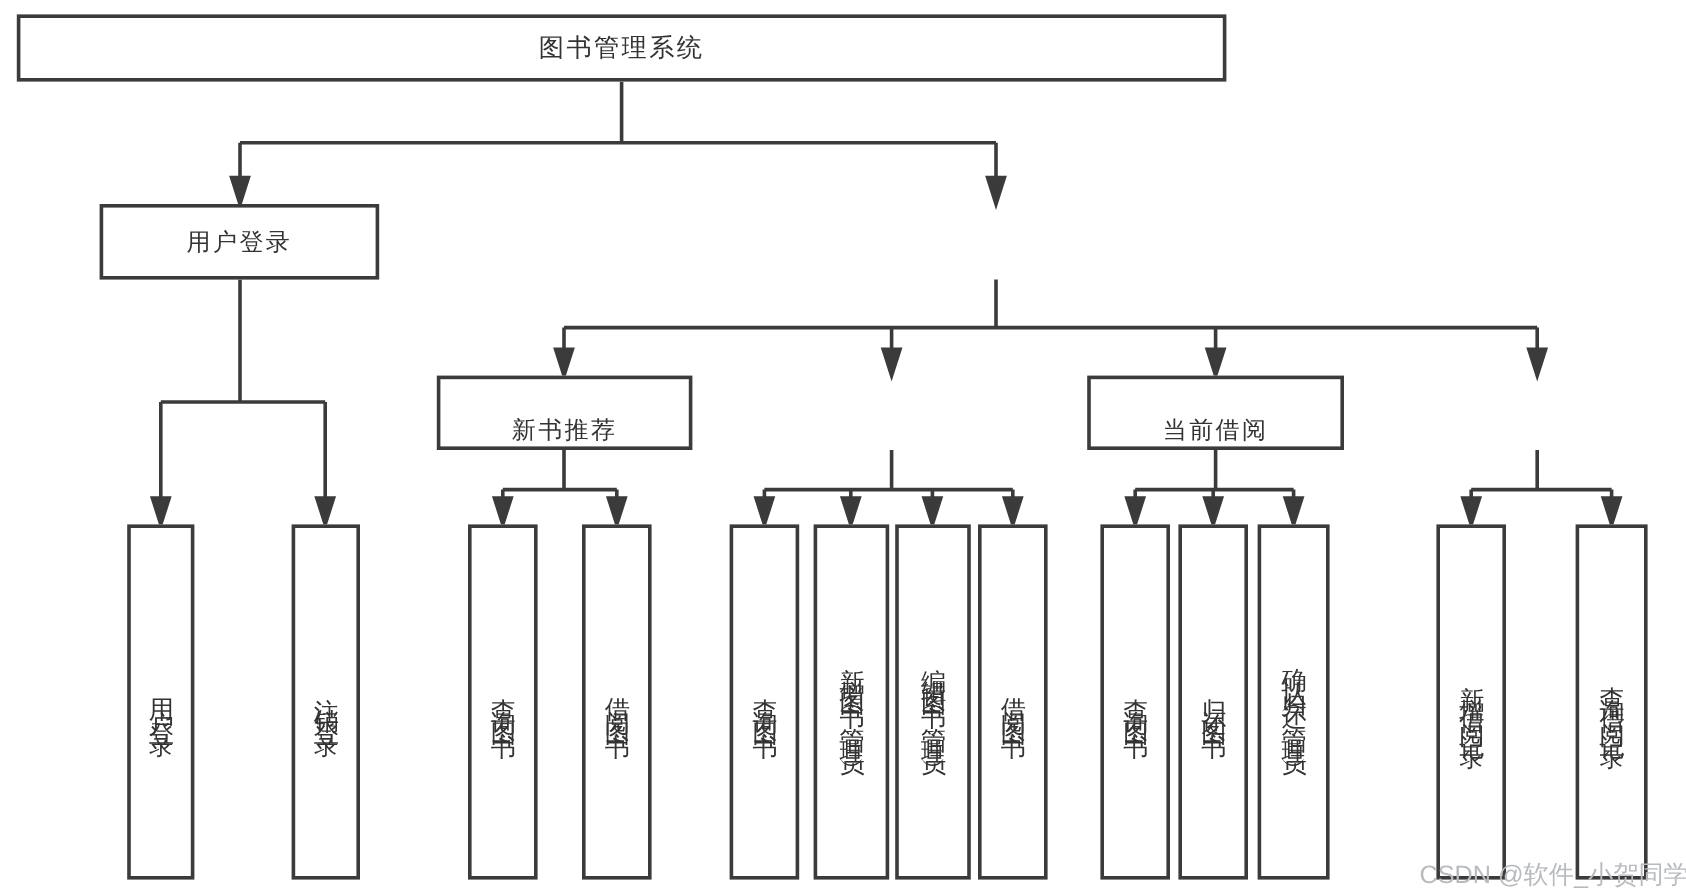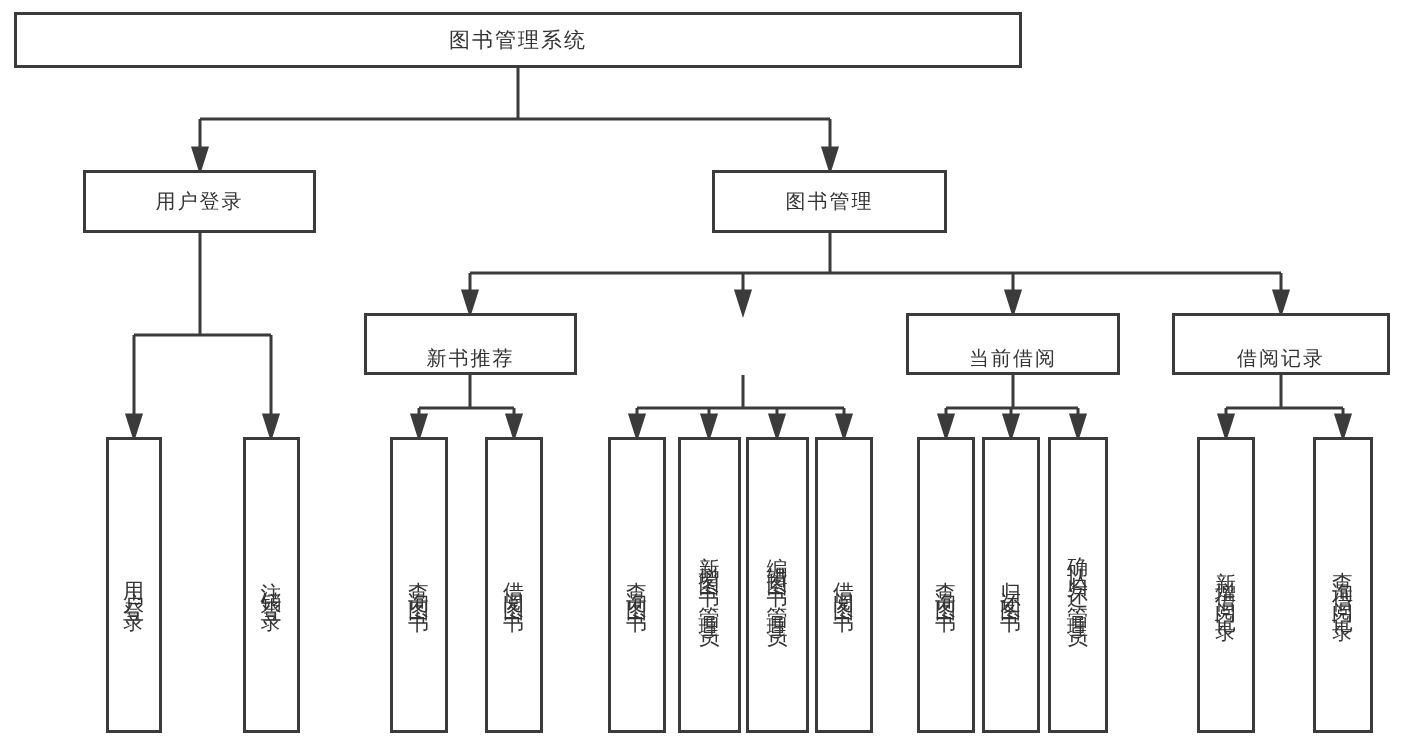--- a/index.html
+++ b/index.html
@@ -92,32 +92,26 @@
     </g>
   </svg>
 
   <div class="node node-h node-root">
     <span>图书管理系统</span>
   </div>
 
   <div class="node node-h node-l2" style="left:83px;width:233px;">
     <span>用户登录</span>
   </div>
-  <div class="node node-h node-l2" style="left:712px;width:235px;">
-    <span>图书管理</span>
-  </div>
 
   <div class="node node-h node-l3" style="left:364px;width:213px;">
     <span>新书推荐</span>
   </div>
   <div class="node node-h node-l3" style="left:906px;width:214px;">
     <span>当前借阅</span>
-  </div>
-  <div class="node node-h node-l3" style="left:1172px;width:218px;">
-    <span>借阅记录</span>
   </div>
 
   <div class="node leaf" style="left:106px;width:56px;">
     <span class="leaf-text">用户登录</span>
   </div>
   <div class="node leaf" style="left:243px;width:57px;">
     <span class="leaf-text">注销登录</span>
   </div>
   <div class="node leaf" style="left:390px;width:58px;">
     <span class="leaf-text">查询图书</span>
@@ -146,13 +140,14 @@
   <div class="node leaf" style="left:1048px;width:60px;">
     <span class="leaf-text">确认归还（管理员）</span>
   </div>
   <div class="node leaf" style="left:1197px;width:58px;">
     <span class="leaf-text">新增借阅记录</span>
   </div>
   <div class="node leaf" style="left:1313px;width:60px;">
     <span class="leaf-text">查询借阅记录</span>
   </div>
 
+  <div class="watermark">CSDN @软件_小贺同学</div>
 </div>
 
 </body></html>

